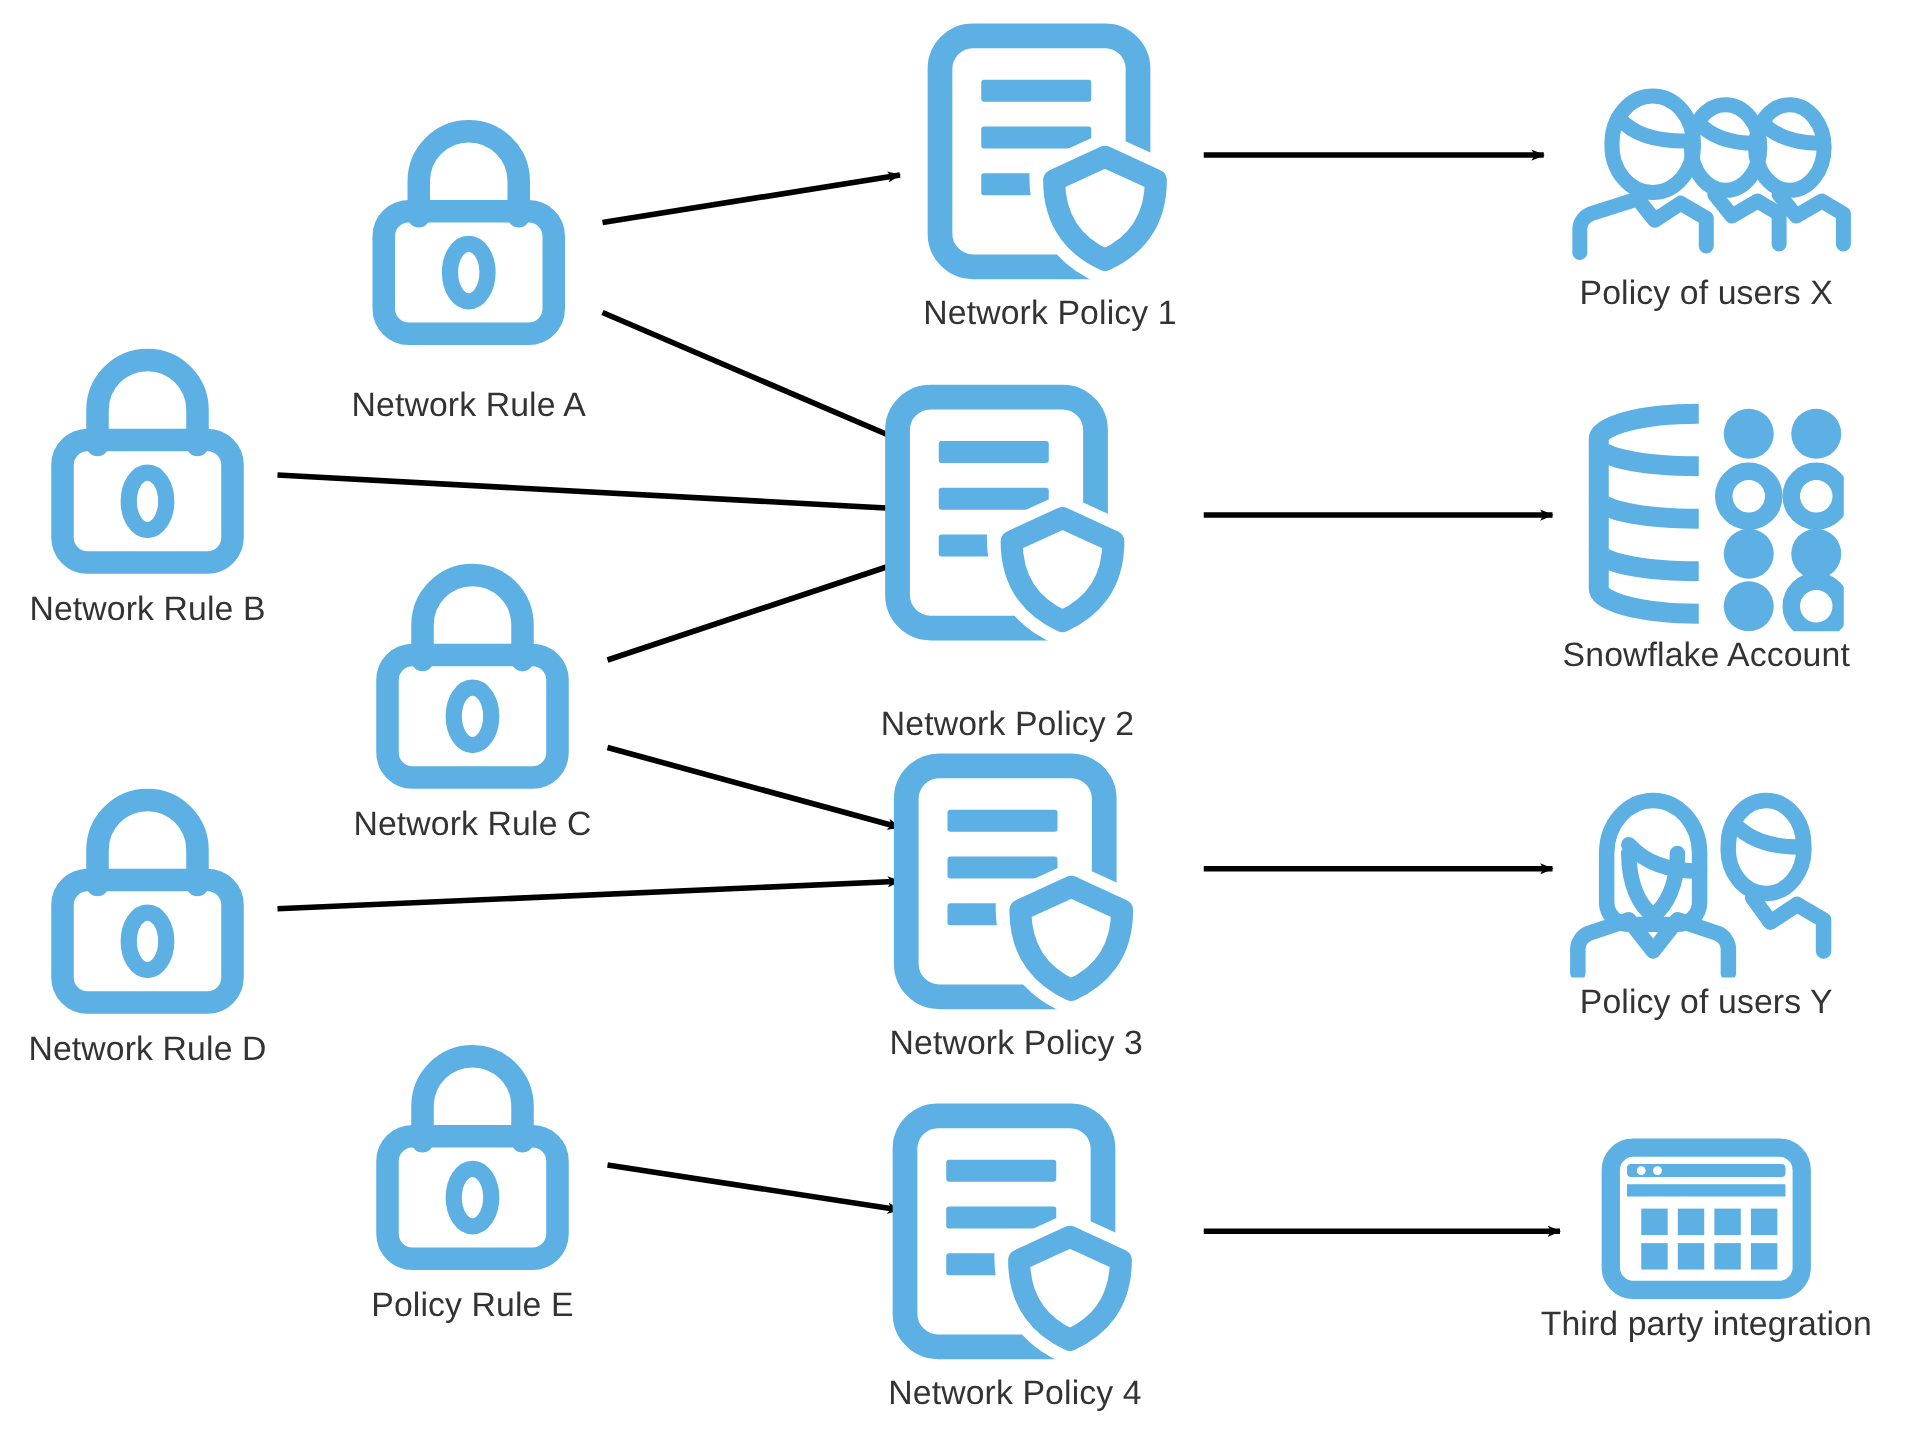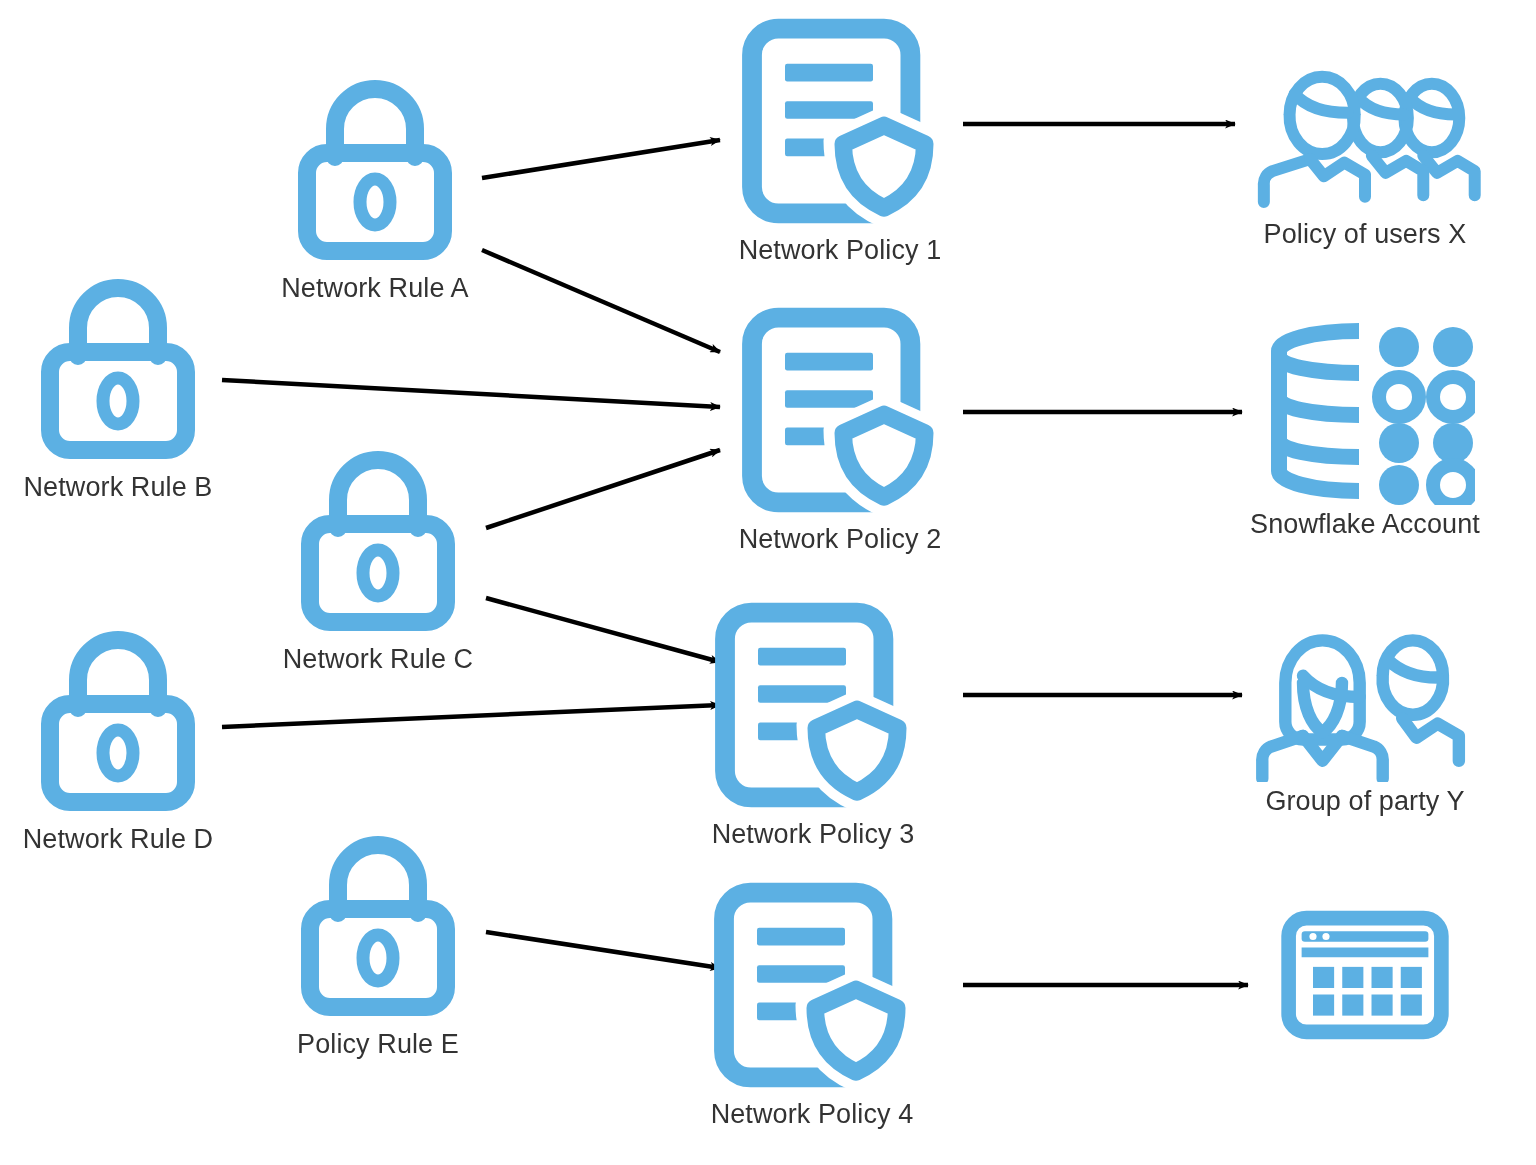--- a/index.html
+++ b/index.html
@@ -65,21 +65,21 @@
         <line x1="222" y1="727" x2="720" y2="705" marker-end="url(#arrowhead)"></line>
         <line x1="486" y1="932" x2="720" y2="968" marker-end="url(#arrowhead)"></line>
         <line x1="963" y1="124" x2="1235" y2="124" marker-end="url(#arrowhead)"></line>
         <line x1="963" y1="412" x2="1242" y2="412" marker-end="url(#arrowhead)"></line>
         <line x1="963" y1="695" x2="1242" y2="695" marker-end="url(#arrowhead)"></line>
         <line x1="963" y1="985" x2="1248" y2="985" marker-end="url(#arrowhead)"></line>
       </g>
   </svg>
 
   <div id="node-layer">
-      <div class="node" style="left: 275px; top: 69px; width: 200px;">
+      <div class="node" style="left: 275px; top: 85px; width: 200px; gap: 20px;">
         <svg class="node-icon" width="200" height="200" viewBox="0 0 100 100" xmlns="http://www.w3.org/2000/svg">
 
     <path d="M30 44 V30 a20 20 0 0 1 40 0 V44" fill="none" stroke="#5CB0E3" stroke-width="9" stroke-linecap="round" stroke-linejoin="round"></path>
 
     <rect x="16" y="42" width="68" height="49" rx="10" ry="10" fill="none" stroke="#5CB0E3" stroke-width="9"></rect>
 
     <ellipse cx="50" cy="66.5" rx="7.5" ry="11.5" fill="none" stroke="#5CB0E3" stroke-width="6.5"></ellipse>
   </svg>
         <div class="node-label">Network Rule A</div>
       </div>
@@ -134,21 +134,21 @@
 
     <rect x="25" y="24" width="40" height="8" rx="1" fill="#5CB0E3"></rect>
     <rect x="25" y="41" width="40" height="8" rx="1" fill="#5CB0E3"></rect>
     <rect x="25" y="58" width="22" height="8" rx="1" fill="#5CB0E3"></rect>
 
     <path d="M70 49 L92 59 C92 78 82 88 70 93 C58 88 48 78 48 59 Z" fill="#ffffff" stroke="#ffffff" stroke-width="11" stroke-linejoin="round"></path>
     <path d="M70 52 L88.5 60.5 C88.5 76.5 80 85 70 89.5 C60 85 51.5 76.5 51.5 60.5 Z" fill="none" stroke="#5CB0E3" stroke-width="8" stroke-linejoin="round"></path>
   </svg>
         <div class="node-label">Network Policy 1</div>
       </div>
-      <div class="node" style="left: 730px; top: 300px; width: 220px;">
+      <div class="node" style="left: 696px; top: 300px; width: 220px; gap: 40px;">
         <svg class="node-icon" width="220" height="220" viewBox="0 0 100 100" xmlns="http://www.w3.org/2000/svg">
 
     <path d="M22 8 H70 a12 12 0 0 1 12 12 V80 a12 12 0 0 1 -12 12 H22 a12 12 0 0 1 -12 -12 V20 a12 12 0 0 1 12 -12 Z" fill="none" stroke="#5CB0E3" stroke-width="9" stroke-linejoin="round"></path>
 
     <rect x="25" y="24" width="40" height="8" rx="1" fill="#5CB0E3"></rect>
     <rect x="25" y="41" width="40" height="8" rx="1" fill="#5CB0E3"></rect>
     <rect x="25" y="58" width="22" height="8" rx="1" fill="#5CB0E3"></rect>
 
     <path d="M70 49 L92 59 C92 78 82 88 70 93 C58 88 48 78 48 59 Z" fill="#ffffff" stroke="#ffffff" stroke-width="11" stroke-linejoin="round"></path>
     <path d="M70 52 L88.5 60.5 C88.5 76.5 80 85 70 89.5 C60 85 51.5 76.5 51.5 60.5 Z" fill="none" stroke="#5CB0E3" stroke-width="8" stroke-linejoin="round"></path>
@@ -233,36 +233,37 @@
       <path d="M83 60 l8 11 l12 -8 l12 7 v14"></path>
 
       <path d="M17 40 a21 24 0 0 1 42 0 v22 a10 10 0 0 1 -10 10 h-22 a10 10 0 0 1 -10 -10 Z"></path>
       <path d="M27 40 c0 14 5 24 11 28 c6 -4 11 -14 11 -28"></path>
       <path d="M27 36 c8 9 19 12 32 12"></path>
       <path d="M27 70 l-18 6 a8 8 0 0 0 -5 8 v10"></path>
       <path d="M27 70 l11 14 l11 -14"></path>
       <path d="M49 70 l18 6 a8 8 0 0 1 5 8 v10"></path>
     </g>
   </svg>
-        <div class="node-label">Group of party Y</div>
+        <div class="node-label">Policy of users Y</div>
       </div>
       <div class="node" style="left: 1265px; top: 910px; width: 200px;">
         <svg class="node-icon" width="200" height="130" viewBox="0 0 104 80" xmlns="http://www.w3.org/2000/svg">
     <rect x="5" y="5" width="94" height="70" rx="11" ry="11" fill="none" stroke="#5CB0E3" stroke-width="9"></rect>
     <rect x="13" y="13" width="78" height="6.5" rx="2" fill="#5CB0E3"></rect>
     <line x1="13" y1="26" x2="91" y2="26" stroke="#5CB0E3" stroke-width="6"></line>
     <circle cx="20" cy="16.3" r="2.2" fill="#ffffff"></circle>
     <circle cx="28" cy="16.3" r="2.2" fill="#ffffff"></circle>
     <g fill="#5CB0E3">
       <rect x="20" y="35" width="13" height="13"></rect>
       <rect x="38" y="35" width="13" height="13"></rect>
       <rect x="56" y="35" width="13" height="13"></rect>
       <rect x="74" y="35" width="13" height="13"></rect>
       <rect x="20" y="52" width="13" height="13"></rect>
       <rect x="38" y="52" width="13" height="13"></rect>
       <rect x="56" y="52" width="13" height="13"></rect>
       <rect x="74" y="52" width="13" height="13"></rect>
     </g>
   </svg>
+        <div class="node-label">Third party integration</div>
       </div>
     </div>
 
 </div>
 
 </body></html>

